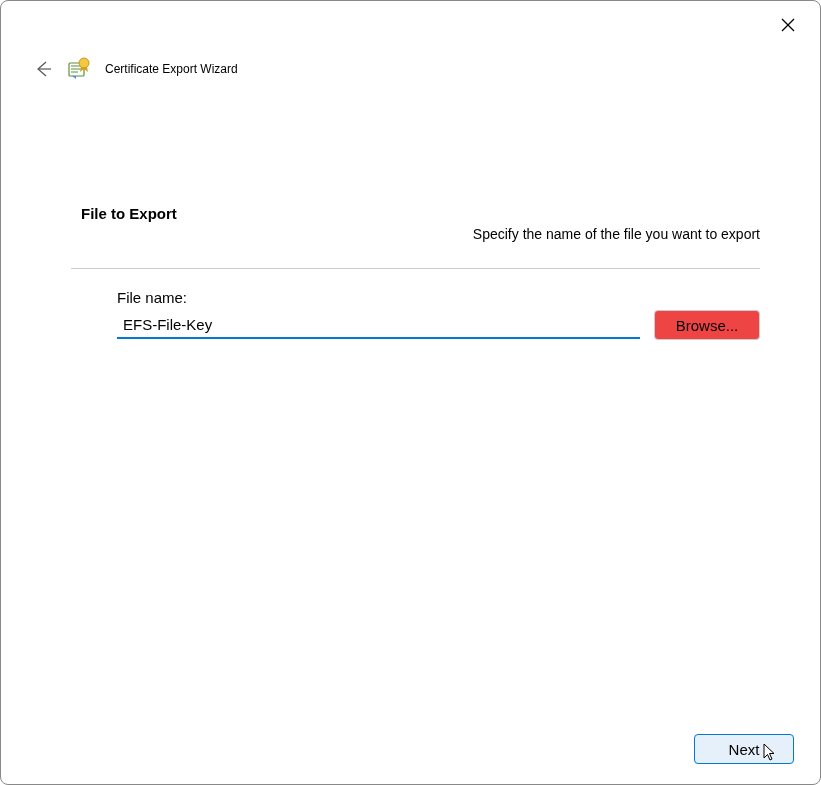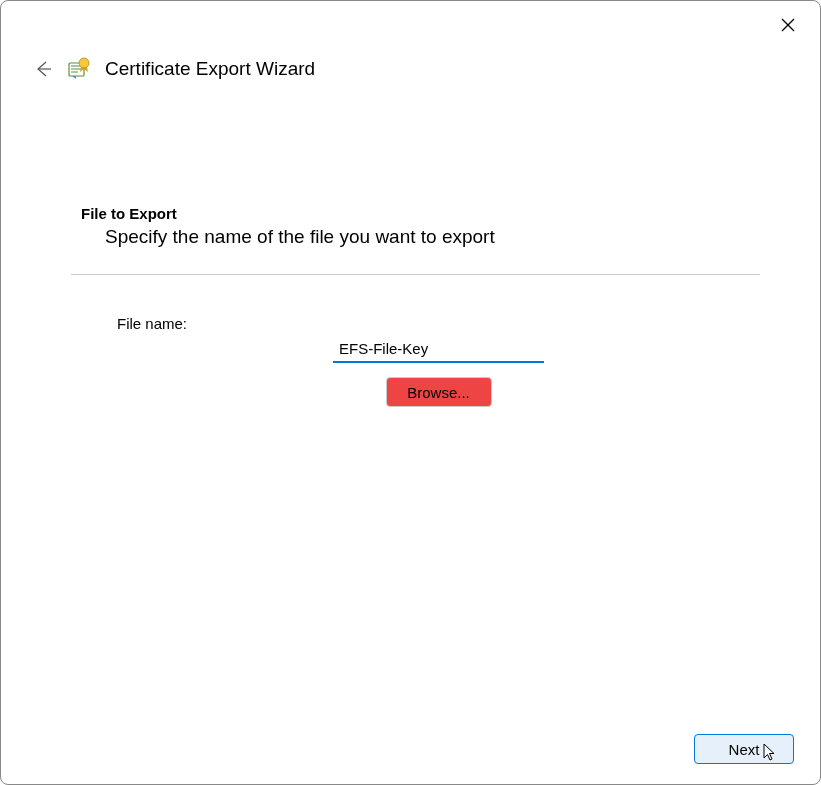--- a/index.html
+++ b/index.html
@@ -46,64 +46,64 @@
       justify-content: center;
       cursor: pointer;
     }
     .back-arrow svg { width: 18px; height: 18px; }
     .wizard-icon {
       width: 24px;
       height: 24px;
       position: relative;
     }
     .wizard-title {
-      font-size: 19px;
+      font-size: 12px;
       color: #000;
       font-weight: 400;
       text-align: right;
     }
     .content {
       position: absolute;
       top: 160px;
       left: 70px;
       right: 60px;
     }
     .section-title {
       font-size: 15px;
       font-weight: 600;
       color: #000;
       margin-bottom: 4px;
       margin-left: 10px;
       margin-top: 44px;
     }
     .section-subtitle {
-      font-size: 19px;
+      font-size: 14px;
       color: #000;
       margin-left: 34px;
+      text-align: right;
     }
     .divider {
       border: none;
       border-top: 1px solid #ccc;
       margin-top: 26px;
     }
     .form-area {
-      margin-top: 40px;
+      margin-top: 20px;
       margin-left: 46px;
       margin-right: 0;
     }
     .field-label {
       font-size: 15px;
       color: #000;
       margin-bottom: 4px;
     }
     .file-row {
       display: flex;
       align-items: center;
       gap: 14px;
-      flex-direction: column;
     }
     .file-input {
       flex: 1;
       font-size: 15px;
       font-family: "Segoe UI", Tahoma, sans-serif;
       padding: 4px 6px;
       border: none;
       border-bottom: 2px solid #0078d4;
       outline: none;
       background: #fff;

